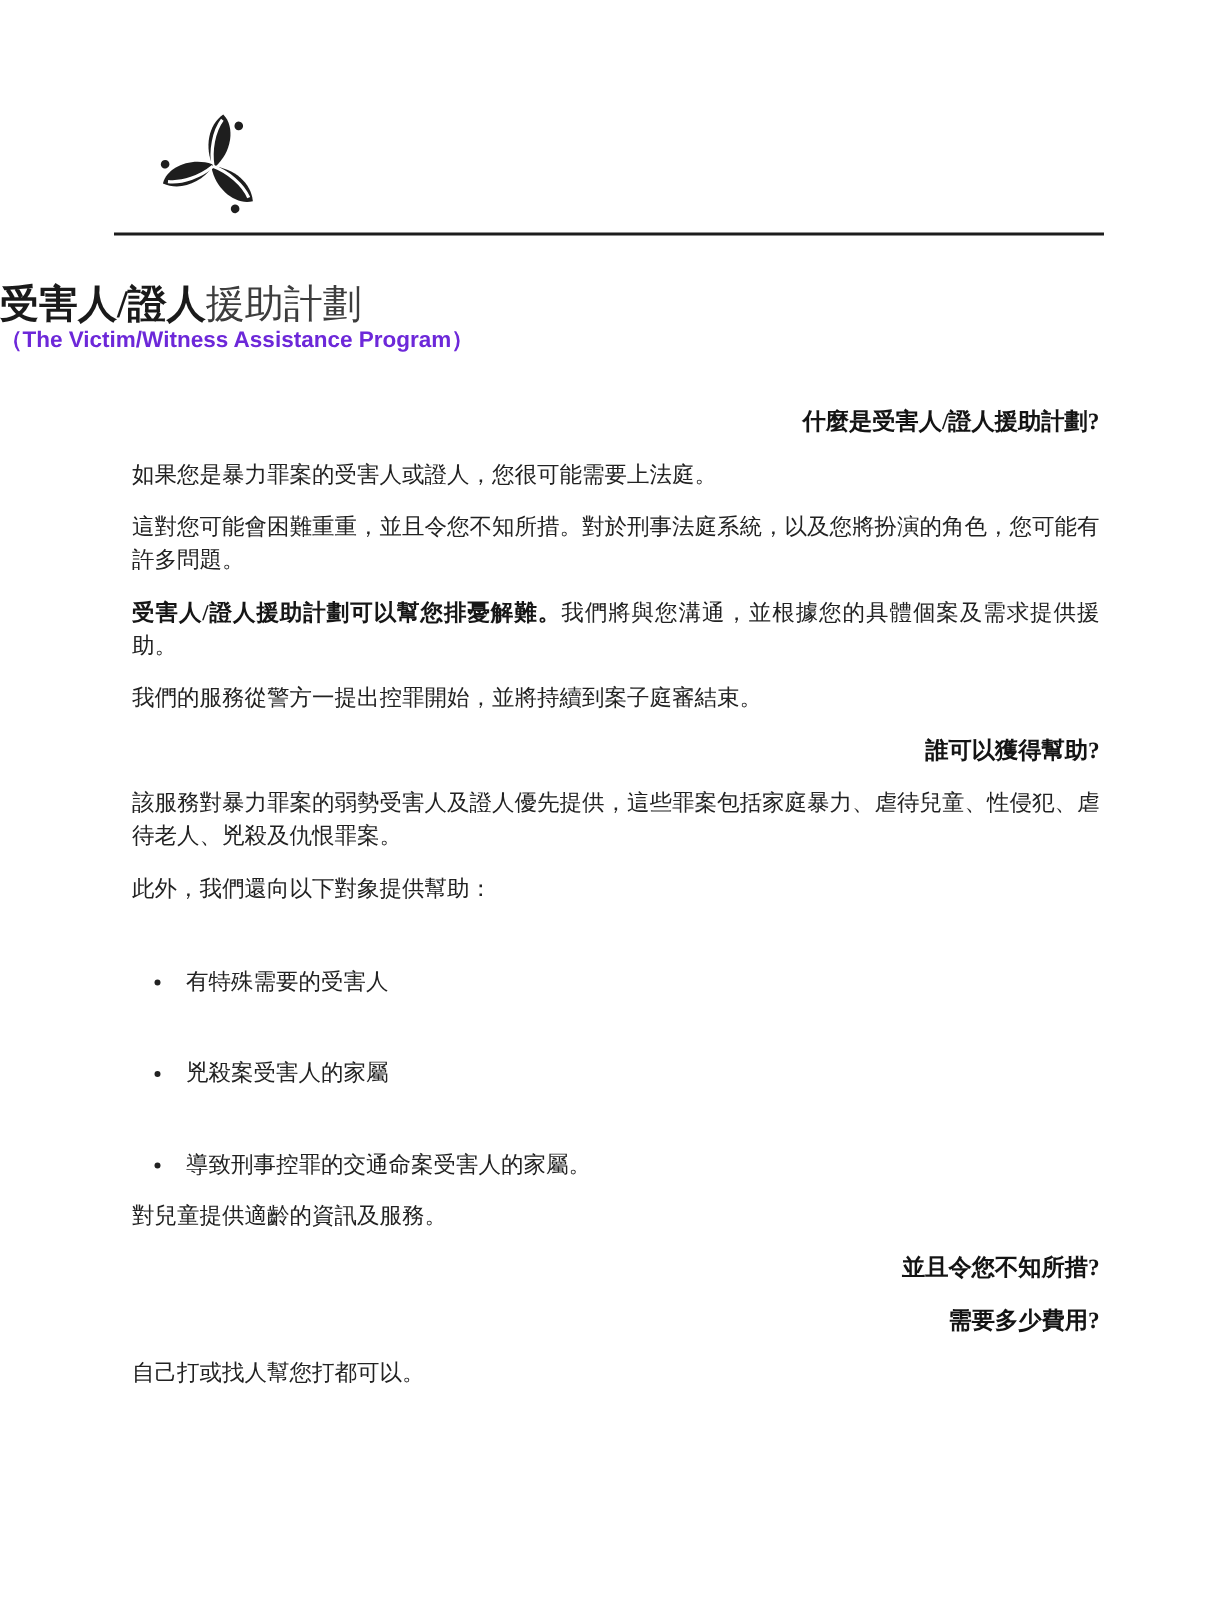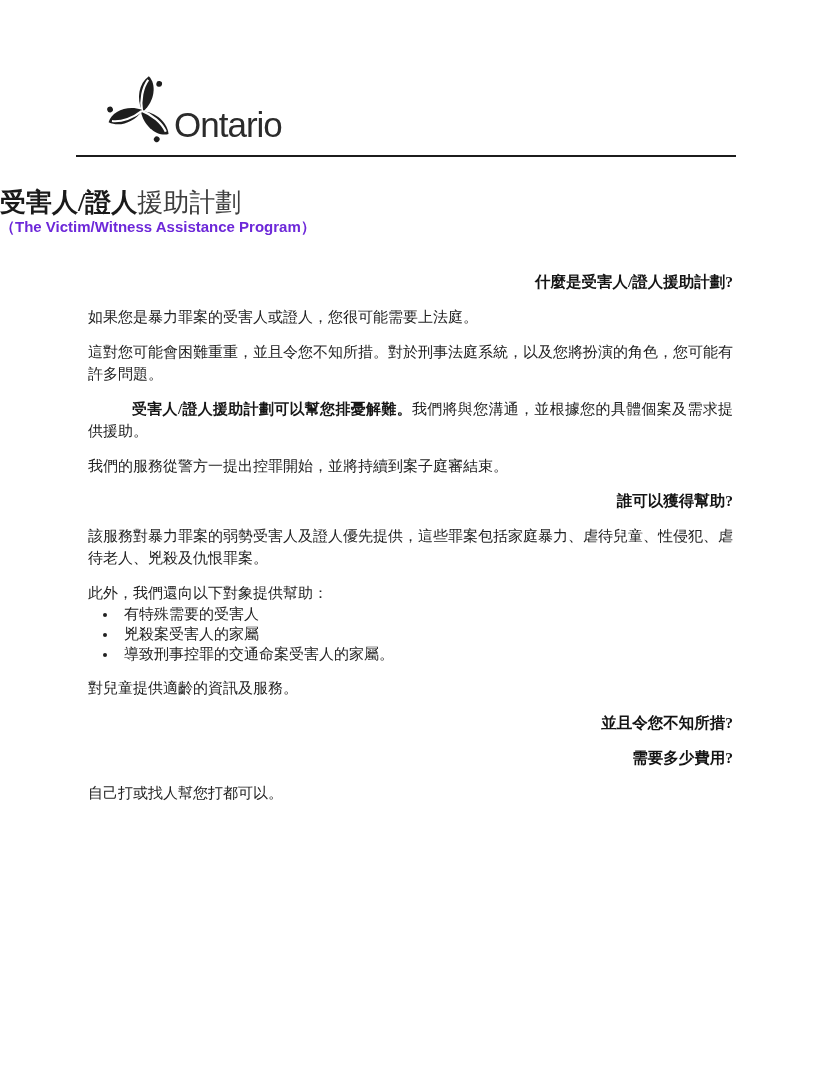--- a/index.html
+++ b/index.html
@@ -54,48 +54,47 @@
   .content h2 {
     font-size:15.5px;
     font-weight:700;
     color:#141414;
     line-height:22px;
     margin:0 0 13px 0;
     text-align:right;
   }
   .content p { margin:0 0 13px 0; }
   .content p.no-gap { margin-bottom:0; }
-  .content p .lead-bold { font-weight:700; color:#161616;margin-left:44px; }
+  .content p .lead-bold { font-weight:700; color:#161616; }
   .content ul {
     list-style:disc;
     margin:0 0 13px 0;
     padding-left:30px;
   }
-  .content li { line-height:20px; padding-left:6px; }
+  .content li { line-height:20px; padding-left:6px;margin-top:41px; }
 </style>
 </head>
 <body>
 
 <div class="page">
 
   <div class="header">
     <span>
       <svg class="trillium" viewBox="0 0 100 100" xmlns="http://www.w3.org/2000/svg">
         <g fill="#1e1e1e" transform="rotate(10 50 54)">
           <g id="petal">
             <path d="M50 54 C39 38 39 17 51 5 C64 14 65 38 52 54 Z"></path>
             <path d="M50 54 C45 40 45 22 51 10" stroke="#ffffff" stroke-width="3" fill="none"></path>
             <circle cx="67" cy="13" r="4"></circle>
           </g>
           <use href="#petal" transform="rotate(120 50 54)"></use>
           <use href="#petal" transform="rotate(240 50 54)"></use>
         </g>
       </svg>
     </span>
-    <div class="wordmark">Ontario</div>
   </div>
 
   <hr class="rule">
 
   <div class="title-block">
     <div class="doc-title">
       <span class="t-bold">受害人/證人</span><span class="t-reg">援助計劃</span>
     </div>
     <div class="doc-subtitle">（The Victim/Witness Assistance Program）</div>
   </div>

